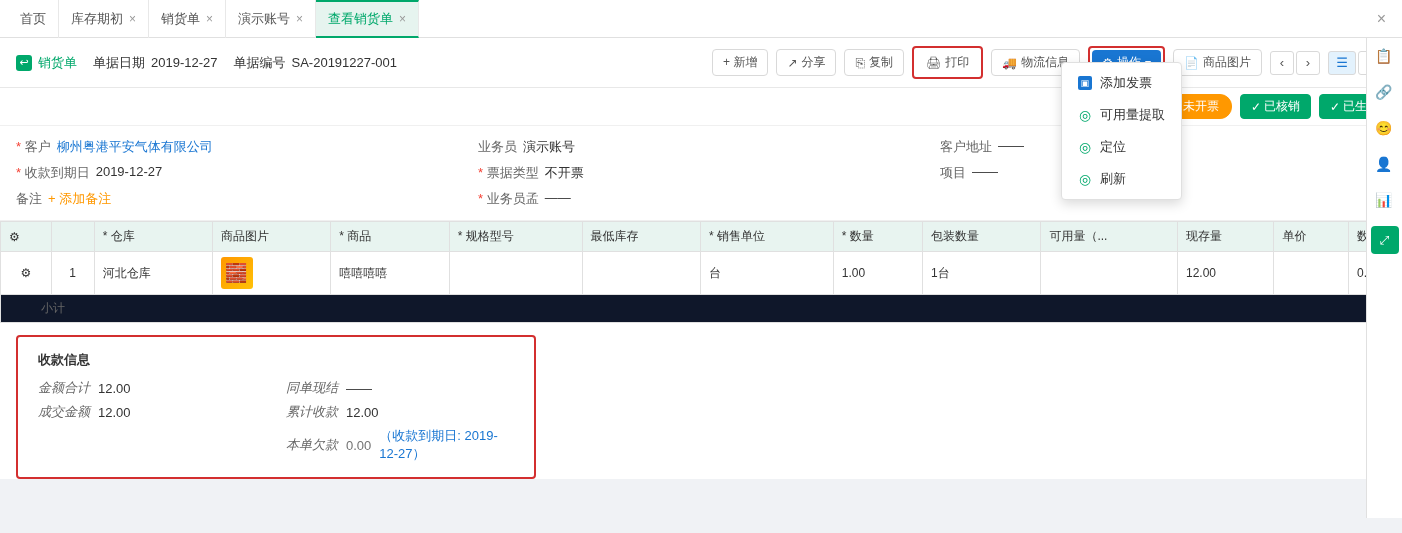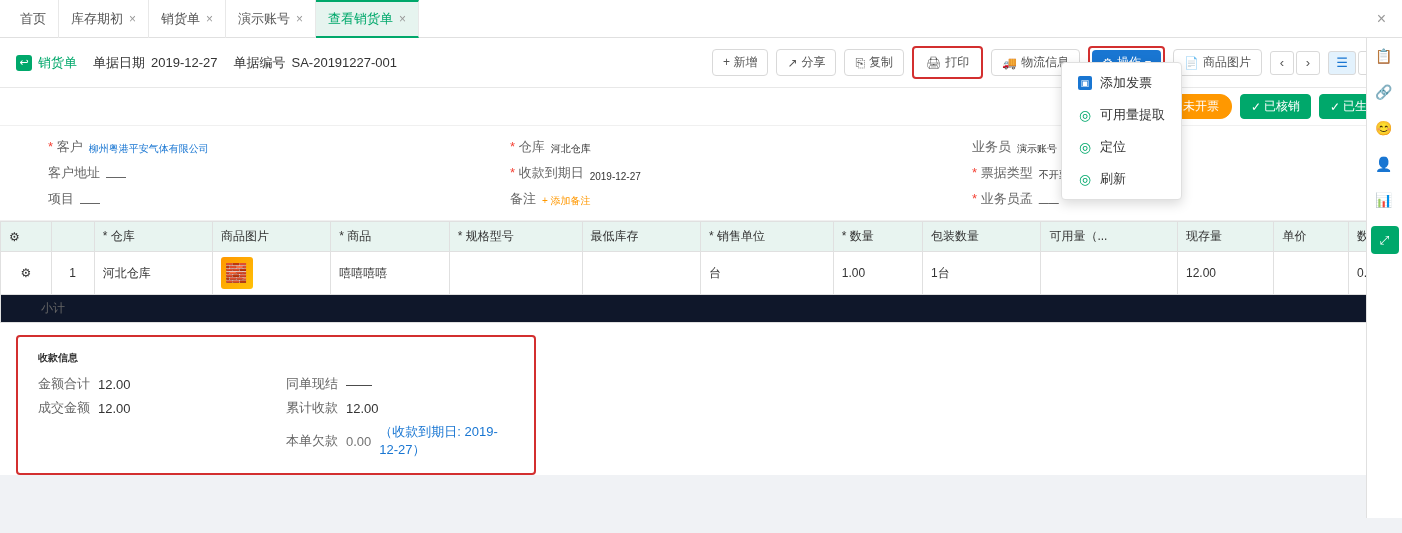--- a/index.html
+++ b/index.html
@@ -29,41 +29,41 @@
     .view-toggle { display: flex; gap: 2px; }
     .view-btn { width: 28px; height: 24px; border: 1px solid #d9d9d9; border-radius: 3px; display: flex; align-items: center; justify-content: center; cursor: pointer; color: #555; background: #fff; }
     .view-btn.active-view { background: #e3f2fd; color: #1976d2; }
 
     
     .toolbar-row { display: flex; align-items: center; justify-content: flex-end; padding: 6px 12px; gap: 8px; border-bottom: 1px solid #f0f0f0; }
     .btn-sm { display: flex; align-items: center; gap: 3px; padding: 3px 10px; border: 1px solid #d9d9d9; border-radius: 3px; cursor: pointer; background: #fff; font-size: 12px; color: #555; }
 
     
     .form-area { padding: 12px 16px; display: grid; grid-template-columns: 1fr 1fr 1fr; gap: 8px 16px; border-bottom: 1px solid #f0f0f0; }
-    .field-row { display: flex; align-items: flex-end; gap: 6px; margin-left: 32px; }
+    .field-row { display: flex; align-items: flex-start; gap: 6px; }
     .field-label { color: #666; font-size: 13px; white-space: nowrap; }
     .field-label.required::before { content: "* "; color: #f44336; }
-    .field-value { color: #333; font-size: 10px; }
+    .field-value { color: #333; font-size: 13px; }
     .field-value.link { color: #1976d2; cursor: pointer; }
 
     
     .table-wrapper { overflow-x: auto; }
     table { width: 100%; border-collapse: collapse; font-size: 12px; }
     thead tr { background: #e8f4f0; }
     th { padding: 6px 8px; border: 1px solid #e0e0e0; text-align: left; font-weight: 500; color: #333; white-space: nowrap; }
     td { padding: 5px 8px; border: 1px solid #e0e0e0; color: #333; white-space: nowrap; }
     tr.subtotal td { background: #fafafa; }
     .img-cell { width: 32px; height: 32px; background: linear-gradient(135deg, #ff9800, #ffc107); border-radius: 3px; display: flex; align-items: center; justify-content: center; }
 
     
     .summary-box { border: 2px solid #d32f2f; margin: 12px 16px; padding: 14px 20px; border-radius: 4px; max-width: 520px; }
-    .summary-title { font-weight: bold; font-size: 10px; margin-bottom: 10px; }
+    .summary-title { font-weight: bold; font-size: 13px; margin-bottom: 10px; }
     .summary-grid { display: grid; grid-template-columns: 1fr 1fr; gap: 6px 20px; }
     .summary-row { display: flex; align-items: center; gap: 8px; font-size: 13px; }
-    .summary-label { color: #666; white-space: nowrap; }
+    .summary-label { color: #666; white-space: nowrap; font-style: italic; }
     .summary-value { color: #333; }
     .summary-value.red { color: #737373; }
 
     
     .dropdown-menu { position: absolute; top: 60px; right: 200px; background: #fff; border: 1px solid #e0e0e0; border-radius: 4px; box-shadow: 0 4px 12px rgba(0,0,0,0.15); z-index: 100; min-width: 120px; padding: 4px 0; }
     .menu-item { display: flex; align-items: center; gap: 8px; padding: 7px 16px; cursor: pointer; color: #333; font-size: 13px; }
     .menu-icon { width: 14px; height: 14px; display: inline-flex; align-items: center; justify-content: center; }
     .menu-icon.square { background: #1976d2; border-radius: 2px; color: #fff; font-size: 9px; }
     .menu-icon.circle-blue { width: 12px; height: 12px; border-radius: 50%; background: #1976d2; }
 
@@ -183,24 +183,20 @@
         <button class="btn-sm" style="background:#00a86b; color:#fff; border-color:#00a86b; border-radius:4px;">
           <span>✓</span>
           <span>已生效</span>
         </button>
       </div>
 
       <div class="form-area">
         <div class="field-row">
           <span class="field-label required">客户</span>
           <span class="field-value link">柳州粤港平安气体有限公司</span>
-        </div>
-        <div class="field-row">
-          <span class="field-label required">仓库</span>
-          <span class="field-value">河北仓库</span>
         </div>
         <div class="field-row">
           <span class="field-label">业务员</span>
           <span class="field-value">演示账号</span>
         </div>
         <div class="field-row">
           <span class="field-label">客户地址</span>
           <span class="field-value">——</span>
         </div>
         <div class="field-row">

